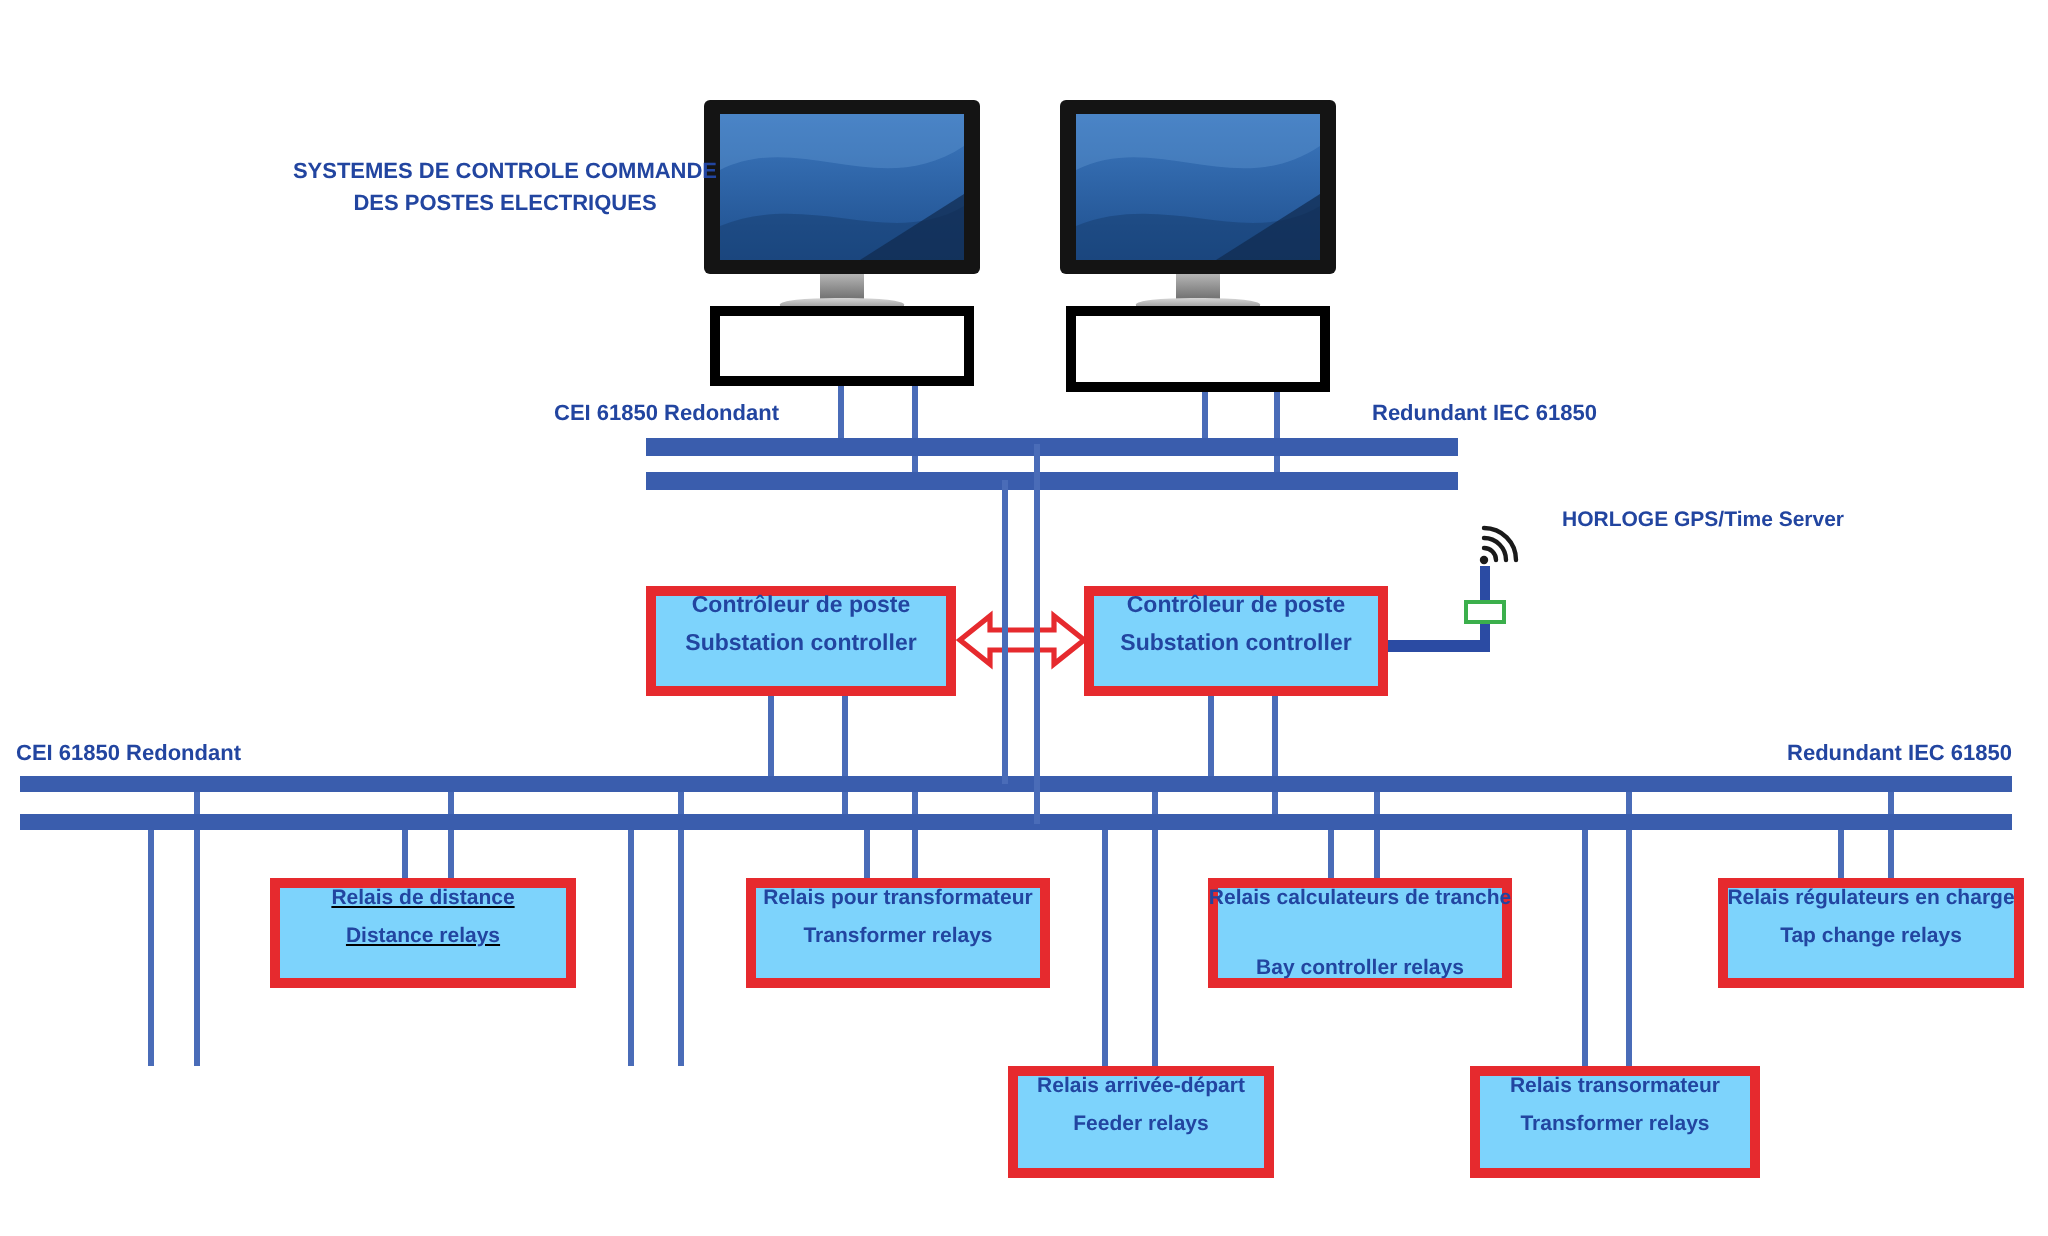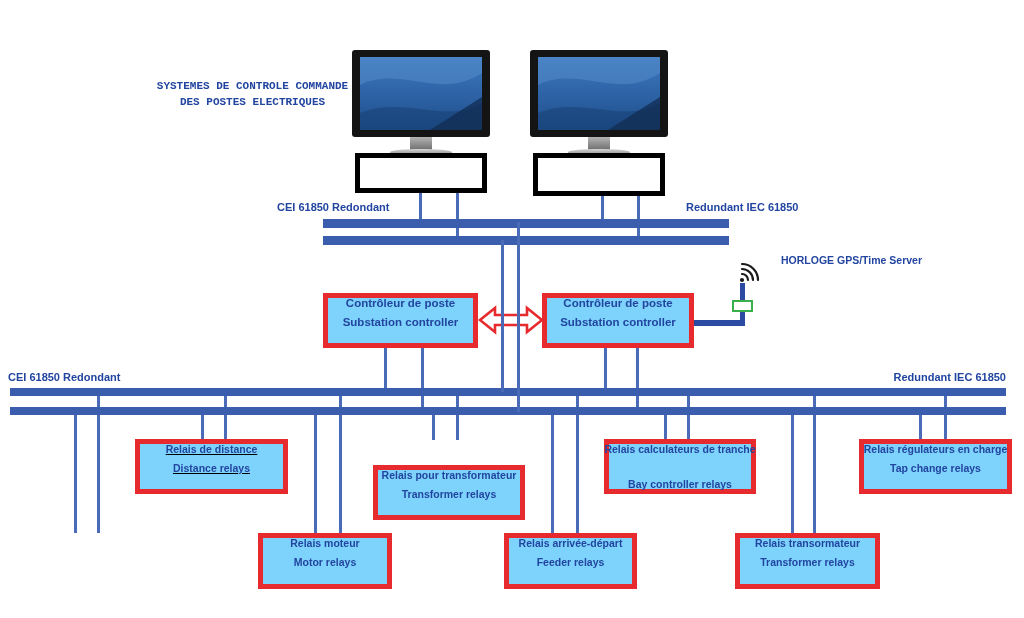--- a/index.html
+++ b/index.html
@@ -37,21 +37,21 @@
   .gps-v{position:absolute;width:5px;background:var(--navy);z-index:1;}
   .gps-h{position:absolute;height:6px;background:var(--navy);z-index:1;}
   .gps-box{position:absolute;width:21px;height:12px;background:#ffffff;border:2px solid var(--green);box-sizing:border-box;z-index:2;}
   .icon{position:absolute;z-index:3;}
 </style>
 </head>
 <body>
 
 <div id="canvas">
 
-  <div class="title" style="left:145px;top:78px;width:215px;font-family:Liberation Mono, monospace;">
+  <div class="title" style="left:145px;top:78px;width:215px;">
     <span>SYSTEMES DE CONTROLE COMMANDE</span><br>
     <span>DES POSTES ELECTRIQUES</span>
   </div>
 
   <div class="bezel" style="left:352px;top:50px;width:138px;height:87px;">
     <svg viewBox="0 0 122 73" preserveAspectRatio="none">
       <defs>
         <linearGradient id="scr1" x1="0" y1="0" x2="0" y2="1">
           <stop offset="0" stop-color="#3D79C0"></stop>
             <stop offset="1" stop-color="#1E4E8C"></stop>
@@ -143,37 +143,33 @@
   <div class="vl" style="left:339px;top:392px;height:141px;"></div>
   <div class="vl" style="left:551px;top:410px;height:123px;"></div>
   <div class="vl" style="left:576px;top:392px;height:141px;"></div>
   <div class="vl" style="left:791px;top:410px;height:123px;"></div>
   <div class="vl" style="left:813px;top:392px;height:141px;"></div>
 
   <div class="rbox" style="left:135px;top:439px;width:153px;height:55px;text-decoration:underline;">
     <span>Relais de distance</span>
     <span>Distance relays</span>
   </div>
-  <div class="rbox" style="left:373px;top:439px;width:152px;height:55px;margin-top:26px;">
+  <div class="rbox" style="left:373px;top:439px;width:152px;height:55px;">
     <span>Relais pour transformateur</span>
     <span>Transformer relays</span>
   </div>
   <div class="rbox" style="left:604px;top:439px;width:152px;height:55px;gap:24px;">
     <span>Relais calculateurs de tranche</span>
     <span>Bay controller relays</span>
   </div>
   <div class="rbox" style="left:859px;top:439px;width:153px;height:55px;">
     <span>Relais régulateurs en charge</span>
     <span>Tap change relays</span>
   </div>
 
-  <div class="rbox" style="left:258px;top:533px;width:134px;height:56px;">
-    <span>Relais moteur</span>
-    <span>Motor relays</span>
-  </div>
   <div class="rbox" style="left:504px;top:533px;width:133px;height:56px;">
     <span>Relais arrivée-départ</span>
     <span>Feeder relays</span>
   </div>
   <div class="rbox" style="left:735px;top:533px;width:145px;height:56px;">
     <span>Relais transormateur</span>
     <span>Transformer relays</span>
   </div>
 
 </div>

